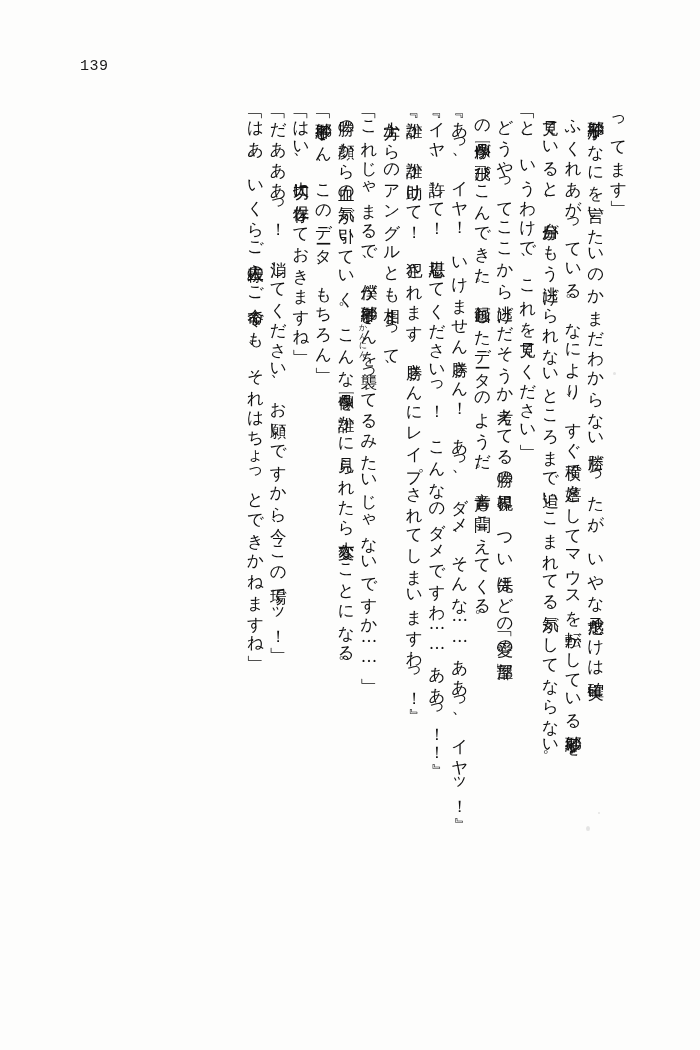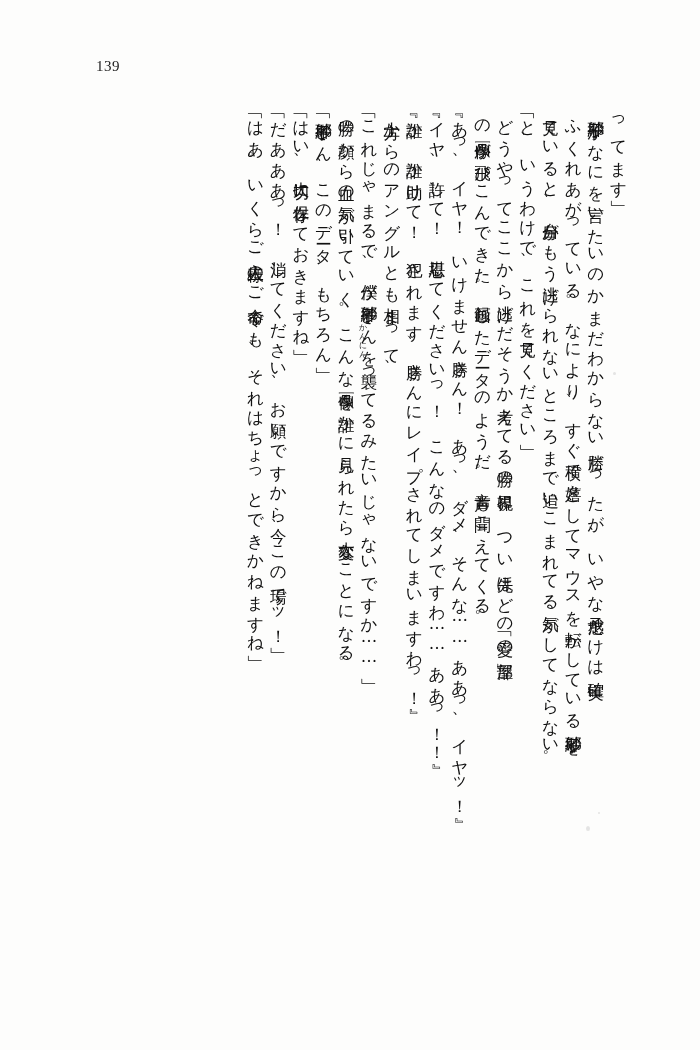--- a/index.html
+++ b/index.html
@@ -18,25 +18,25 @@
   
   .page {
     position: absolute;
     inset: 0;
     background: #fdfdfc;
   }
 
   .page-number {
     position: absolute;
     top: 58px;
-    left: 96px;
+    left: 80px;
     font-size: 15px;
     color: #1b1b1b;
     letter-spacing: 0.5px;
-    font-family: Liberation Serif, serif;
+    font-family: Liberation Mono, monospace;
   }
 
   
   .text-block {
     position: absolute;
     top: 108px;
     right: 74px;
     left: 62px;
     height: 890px;
     display: flex;

